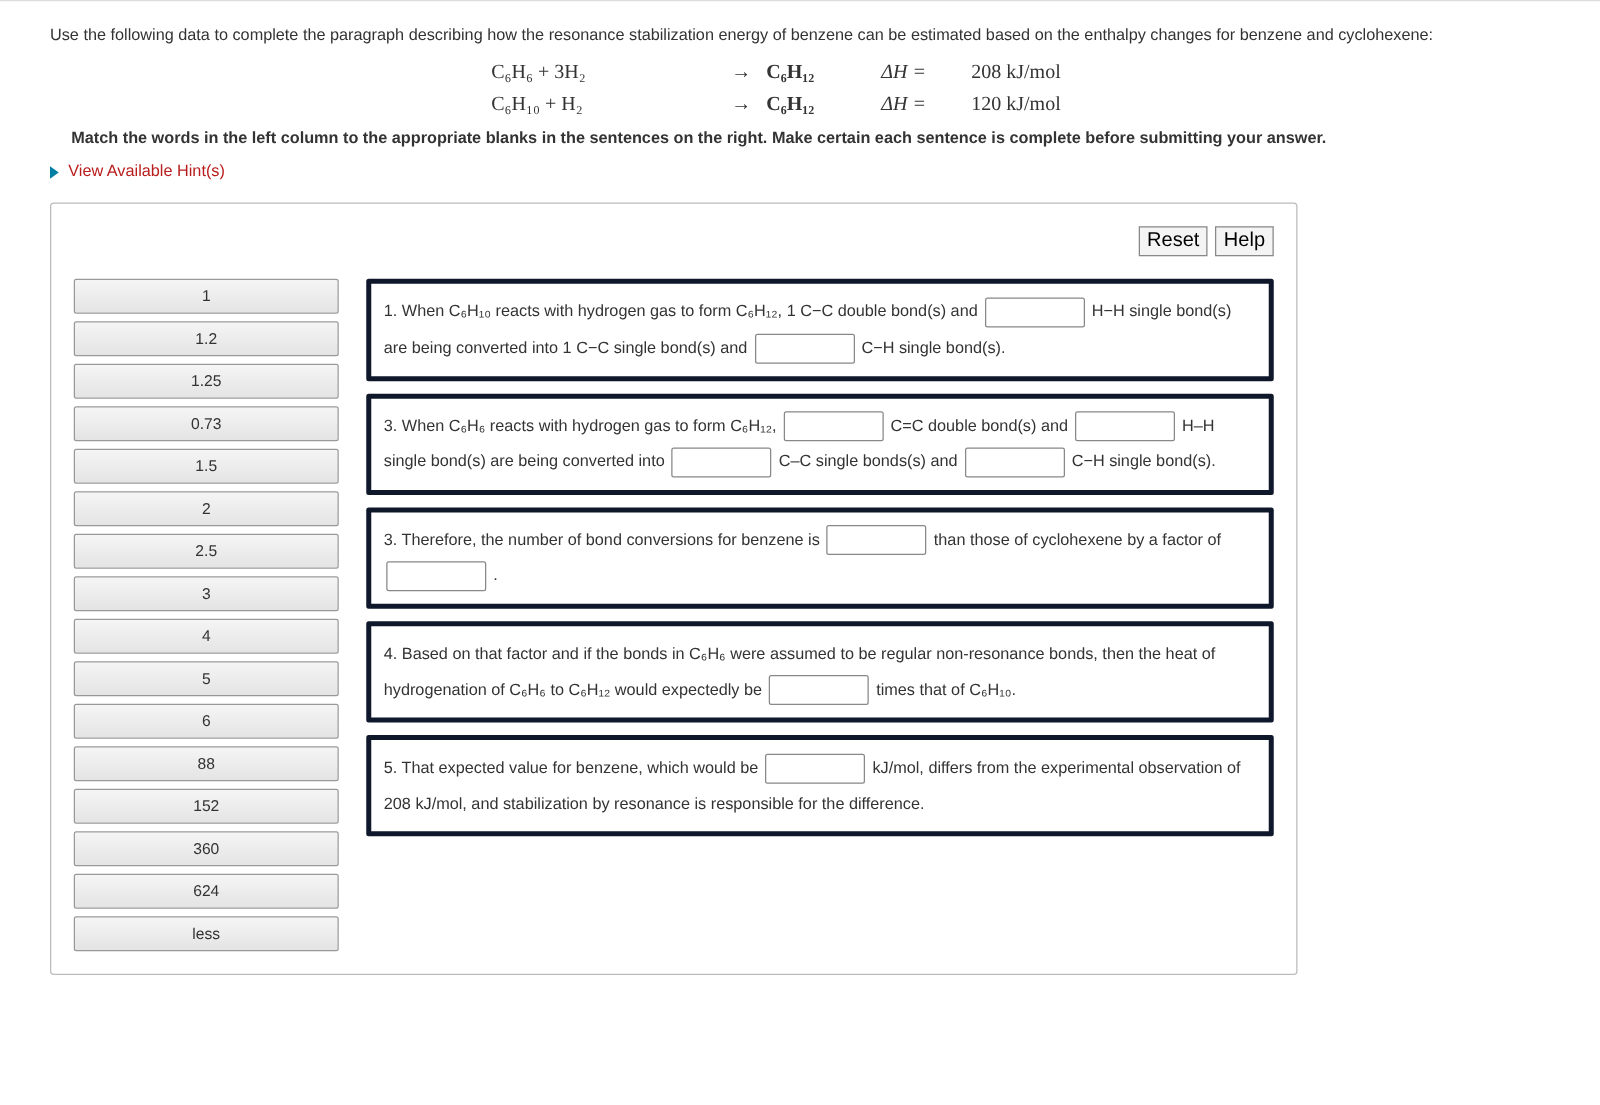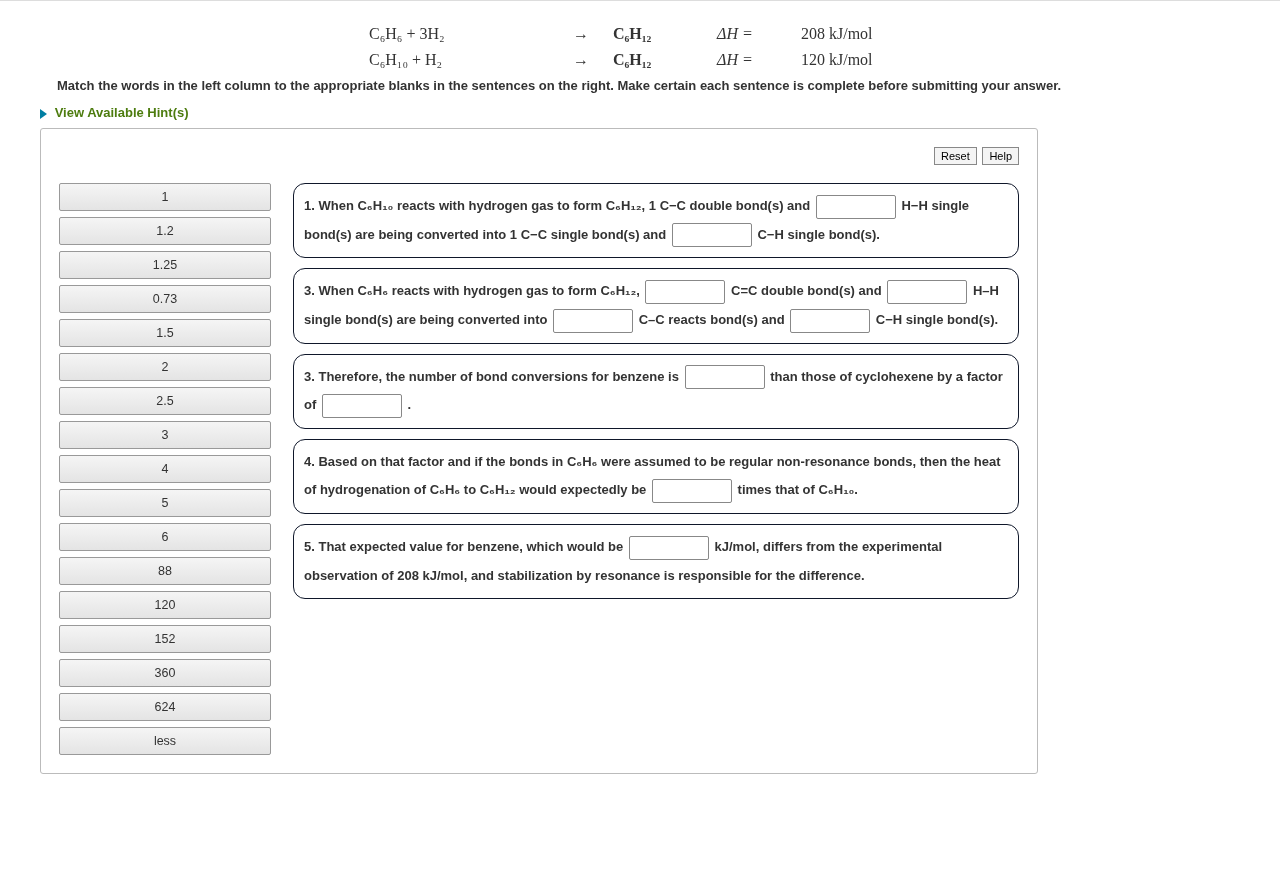--- a/index.html
+++ b/index.html
@@ -23,35 +23,35 @@
   .equations {
     text-align: center;
     font-family: "Times New Roman", Times, serif;
     font-size: 16px;
     margin: 6px 0 6px 0;
     line-height: 1.6;
   }
   .eq-row {
     display: flex;
     justify-content: center;
-    gap: 24px;
+    gap: 12px;
   }
   .eq-cell { min-width: 180px; text-align: left; }
   .eq-cell.rhs { min-width: 80px; font-weight: bold; }
   .eq-cell.dh { min-width: 60px; font-style: italic; }
   .eq-cell.val { min-width: 110px; }
   .instr {
     font-weight: bold;
     margin: 6px 17px;
   }
   .hints-link {
-    color: #4d7c0f;
-    font-weight: bold;
+    color: #b91c1c;
+    font-weight: normal;
     cursor: pointer;
-    margin: 6px 0 4px 0;
+    margin: 6px 0 14px 0;
     display: inline-block;
   }
   .tri {
     display: inline-block;
     width: 0; height: 0;
     border-top: 5px solid transparent;
     border-bottom: 5px solid transparent;
     border-left: 7px solid #007fa3;
     margin-right: 4px;
     vertical-align: middle;
@@ -61,21 +61,21 @@
     border-radius: 3px;
     padding: 18px 18px 18px 18px;
     margin-top: 4px;
     width: 960px;
   }
   .toolbar {
     text-align: right;
     margin-bottom: 18px;
   }
   .toolbar button {
-    font-size: 11px;
+    font-size: 16px;
     padding: 2px 6px;
     margin-left: 2px;
     border: 1px solid #888;
     background: #f4f4f4;
     cursor: pointer;
   }
   .columns {
     display: flex;
     gap: 22px;
     align-items: flex-start;
@@ -97,44 +97,44 @@
     cursor: grab;
     color: #333;
   }
   .targets {
     flex: 1;
     display: flex;
     flex-direction: column;
     gap: 10px;
   }
   .sentence-box {
-    border: 1px solid #0f172a;
-    border-radius: 12px;
+    border: 4px solid #0f172a;
+    border-radius: 2px;
     padding: 8px 10px;
     line-height: 2.2;
     font-size: 13px;
-    font-weight: bold;
   }
   .drop-slot {
     display: inline-block;
     vertical-align: middle;
     width: 78px;
     height: 22px;
     border: 1px solid #888;
     background: #fff;
     border-radius: 2px;
     margin: 0 2px;
   }
   .serif { font-family: "Times New Roman", Times, serif; }
 </style>
 </head>
 <body>
 
 <div class="page">
 
+  <div class="intro-text">Use the following data to complete the paragraph describing how the resonance stabilization energy of benzene can be estimated based on the enthalpy changes for benzene and cyclohexene:</div>
 
   <div class="equations serif">
     <div class="eq-row">
       <span class="eq-cell">C₆H₆ + 3H₂</span>
       <span>→</span>
       <span class="eq-cell rhs">C₆H₁₂</span>
       <span class="eq-cell dh">ΔH  =</span>
       <span class="eq-cell val">208 kJ/mol</span>
     </div>
     <div class="eq-row">
@@ -168,21 +168,20 @@
         <div class="word-tile">1.25</div>
         <div class="word-tile">0.73</div>
         <div class="word-tile">1.5</div>
         <div class="word-tile">2</div>
         <div class="word-tile">2.5</div>
         <div class="word-tile">3</div>
         <div class="word-tile">4</div>
         <div class="word-tile">5</div>
         <div class="word-tile">6</div>
         <div class="word-tile">88</div>
-        <div class="word-tile">120</div>
         <div class="word-tile">152</div>
         <div class="word-tile">360</div>
         <div class="word-tile">624</div>
         <div class="word-tile">less</div>
       </div>
 
       <div class="targets">
 
         <div class="sentence-box">
           <span>1. When C₆H₁₀ reacts with hydrogen gas to form C₆H₁₂, 1 C−C double bond(s) and </span>
@@ -192,21 +191,21 @@
           <span> C−H single bond(s).</span>
         </div>
 
         <div class="sentence-box">
           <span>3. When C₆H₆ reacts with hydrogen gas to form C₆H₁₂, </span>
           <span class="drop-slot"></span>
           <span> C=C double bond(s) and </span>
           <span class="drop-slot"></span>
           <span> H–H single bond(s) are being converted into </span>
           <span class="drop-slot"></span>
-          <span> C–C reacts bond(s) and </span>
+          <span> C–C single bonds(s) and </span>
           <span class="drop-slot"></span>
           <span> C−H single bond(s).</span>
         </div>
 
         <div class="sentence-box">
           <span>3. Therefore, the number of bond conversions for benzene is </span>
           <span class="drop-slot"></span>
           <span> than those of cyclohexene by a factor of </span>
           <span class="drop-slot"></span>
           <span> .</span>

